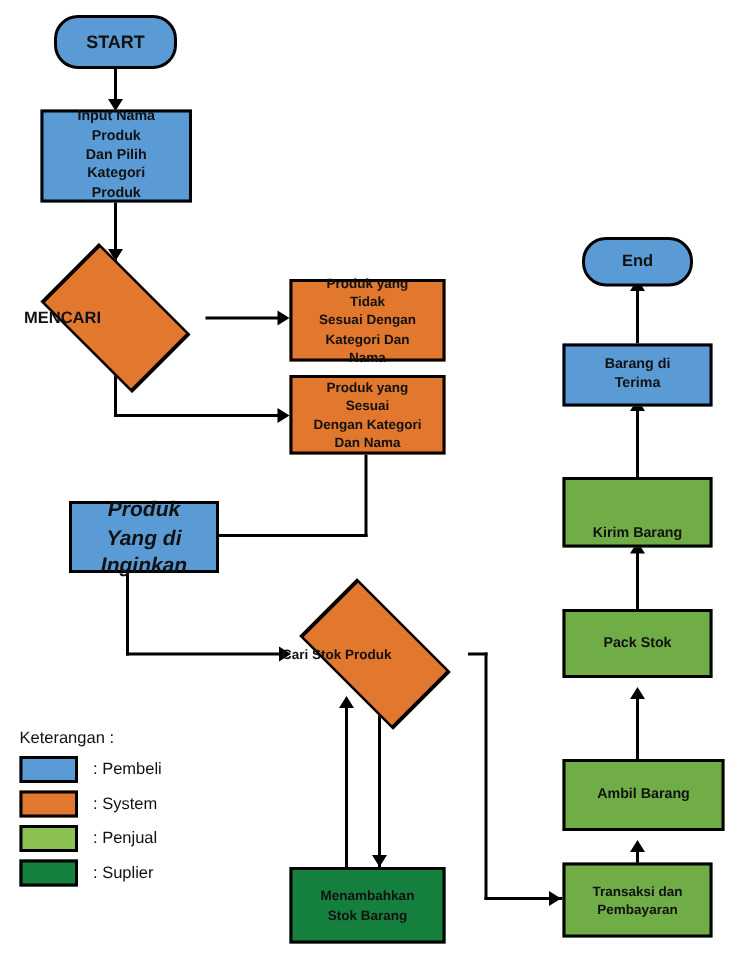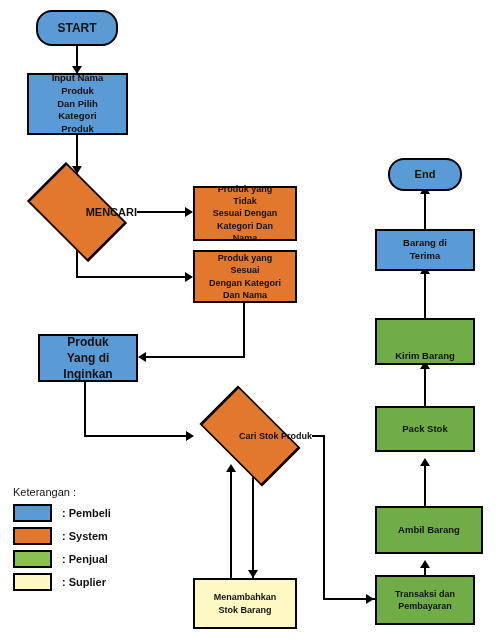--- a/index.html
+++ b/index.html
@@ -32,21 +32,21 @@
   }
   .node .label {
     display: block;
     width: 100%;
     padding: 0 12px;
     white-space: pre-line;
   }
   .fill-blue   { background: #5B9BD5; }
   .fill-orange { background: #E2772E; }
   .fill-green  { background: #70AD47; }
-  .fill-yellow { background: #fef9c3; }
+  .fill-yellow { background: #15803d; }
 
   .terminator {
     border-radius: 16px;
   }
 
   
   .diamond {
     position: absolute;
     z-index: 3;
   }
@@ -59,21 +59,21 @@
     transform-origin: center center;
   }
   .diamond .dlabel {
     position: absolute;
     left: 0;
     top: 0;
     width: 100%;
     height: 100%;
     display: flex;
     align-items: center;
-    justify-content: flex-end;
+    justify-content: flex-start;
     text-align: center;
     font-weight: bold;
     color: #111111;
     z-index: 4;
     pointer-events: none;
   }
 
   
   .line {
     position: absolute;
@@ -126,21 +126,21 @@
     margin-bottom: 5px;
   }
   .legend-swatch {
     width: 39px;
     height: 18px;
     border: 2px solid #000000;
     box-sizing: border-box;
     margin-right: 10px;
   }
   .legend-text {
-    font-weight: bold;
+    font-weight: normal;
     font-size: 11px;
     color: #111111;
     white-space: nowrap;
   }
 </style>
 </head>
 <body>
 
 <div id="canvas">
 
@@ -213,21 +213,21 @@
 Sesuai Dengan
 Kategori Dan Nama</span>
   </div>
 
   <div class="node fill-orange" style="left:193px; top:250px; width:104px; height:53px; font-size:9px;">
     <span class="label">Produk yang Sesuai
 Dengan Kategori
 Dan Nama</span>
   </div>
 
-  <div class="node fill-blue" style="left:38px; top:334px; width:100px; height:48px; font-size:12px;">
+  <div class="node fill-blue" style="left:46px; top:334px; width:100px; height:48px; font-size:14px;font-style:italic;">
     <span class="label">Produk Yang di
 Inginkan</span>
   </div>
 
   <div class="diamond" style="left:188px; top:398px; width:124px; height:76px;">
     <div class="dshape fill-orange" style="width:68px; height:68px; margin-left:-34px; margin-top:-34px; transform: rotate(45deg) scale(1.30, 0.80);"></div>
     <div class="dlabel" style="font-size:9px;">
       <span>Cari Stok Produk</span>
     </div>
   </div>

